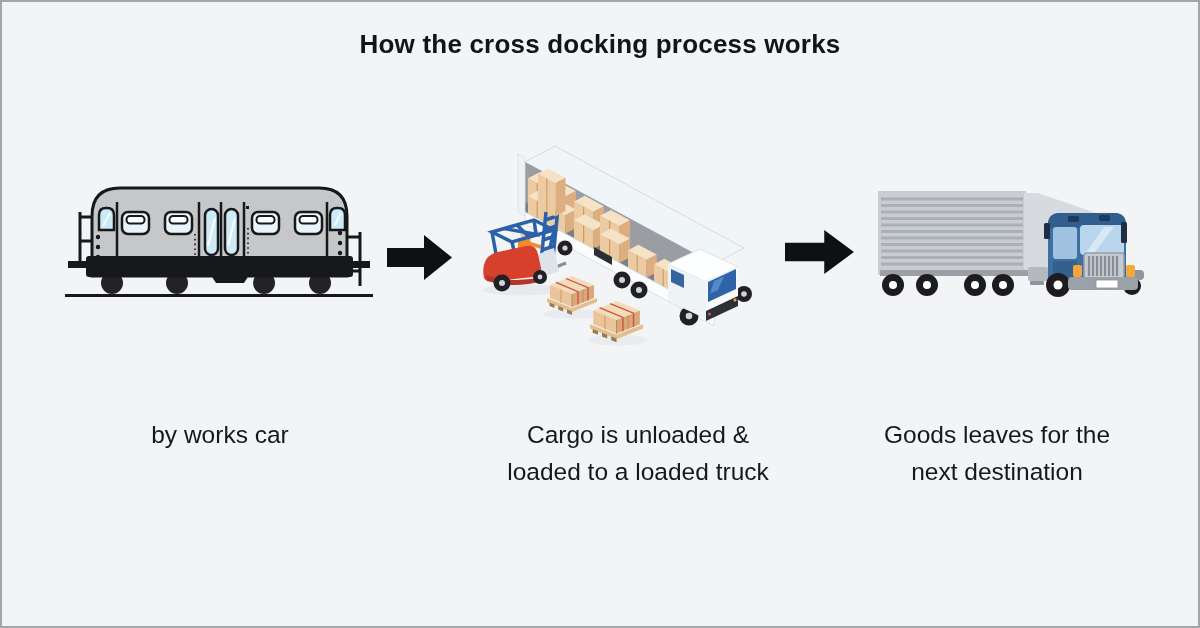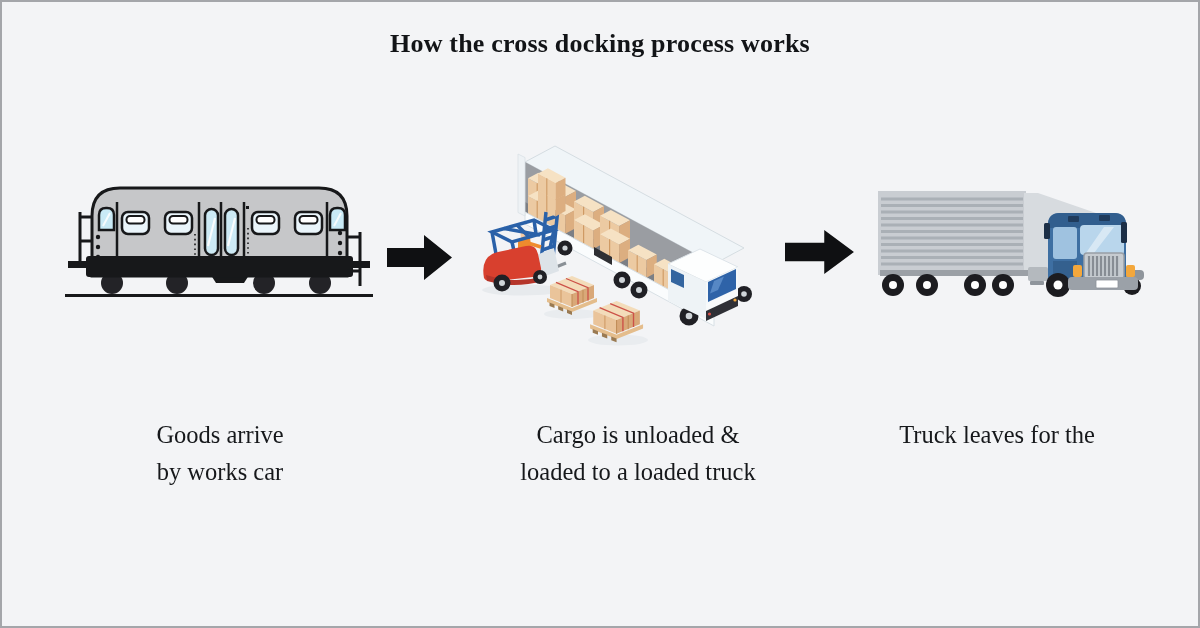--- a/index.html
+++ b/index.html
@@ -3,21 +3,21 @@
 <meta charset="utf-8">
 <style>
   html,body{margin:0;padding:0;background:#e9eaec;}
   .canvas{
     position:relative;
     width:1200px;height:628px;
     background:#f3f4f6;
     border:2px solid #a4a6aa;
     box-sizing:border-box;
     overflow:hidden;
-    font-family:Liberation Serif, serif;
+    font-family:Liberation Sans, sans-serif;
     color:#141619;
   }
   .title{
     position:absolute;left:0;top:27px;width:100%;
     text-align:center;
     font-size:26px;font-weight:bold;letter-spacing:.2px;
     color:#121417;margin:0;
   }
   .fig{position:absolute;}
   .fig svg{display:block;}
@@ -330,24 +330,24 @@
 
       <circle cx="186" cy="100" r="12" fill="#1c1c20"></circle>
       <circle cx="186" cy="100" r="4.5" fill="#ffffff"></circle>
 
       <rect x="196" y="92" width="70" height="13" rx="4" fill="#9ba1a8"></rect>
       <rect x="224" y="95" width="22" height="8" rx="1" fill="#ffffff" stroke="#8d9399" stroke-width="0.8"></rect>
     </svg>
   </div>
 
   <div class="caption cap-1">
-    <div class="cap-line">Goods arrive</div>
     <div class="cap-line">by works car</div>
   </div>
   <div class="caption cap-2">
     <div class="cap-line">Cargo is unloaded &amp;</div>
     <div class="cap-line">loaded to a loaded truck</div>
   </div>
   <div class="caption cap-3">
-    <div class="cap-line">Truck leaves for the</div>
+    <div class="cap-line">Goods leaves for the</div>
+    <div class="cap-line">next destination</div>
   </div>
 
 </div>
 
 </body></html>

